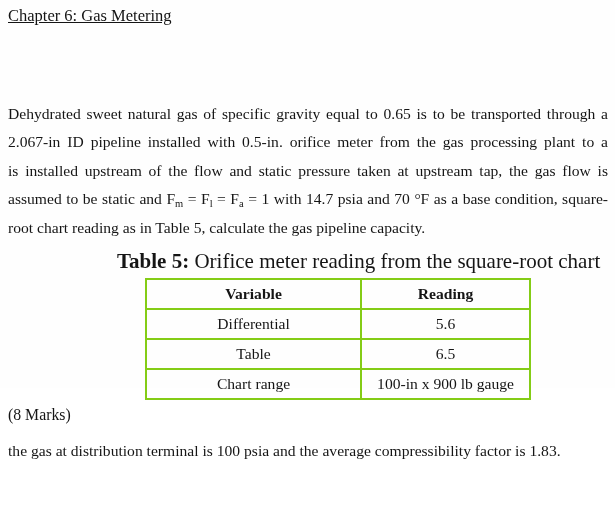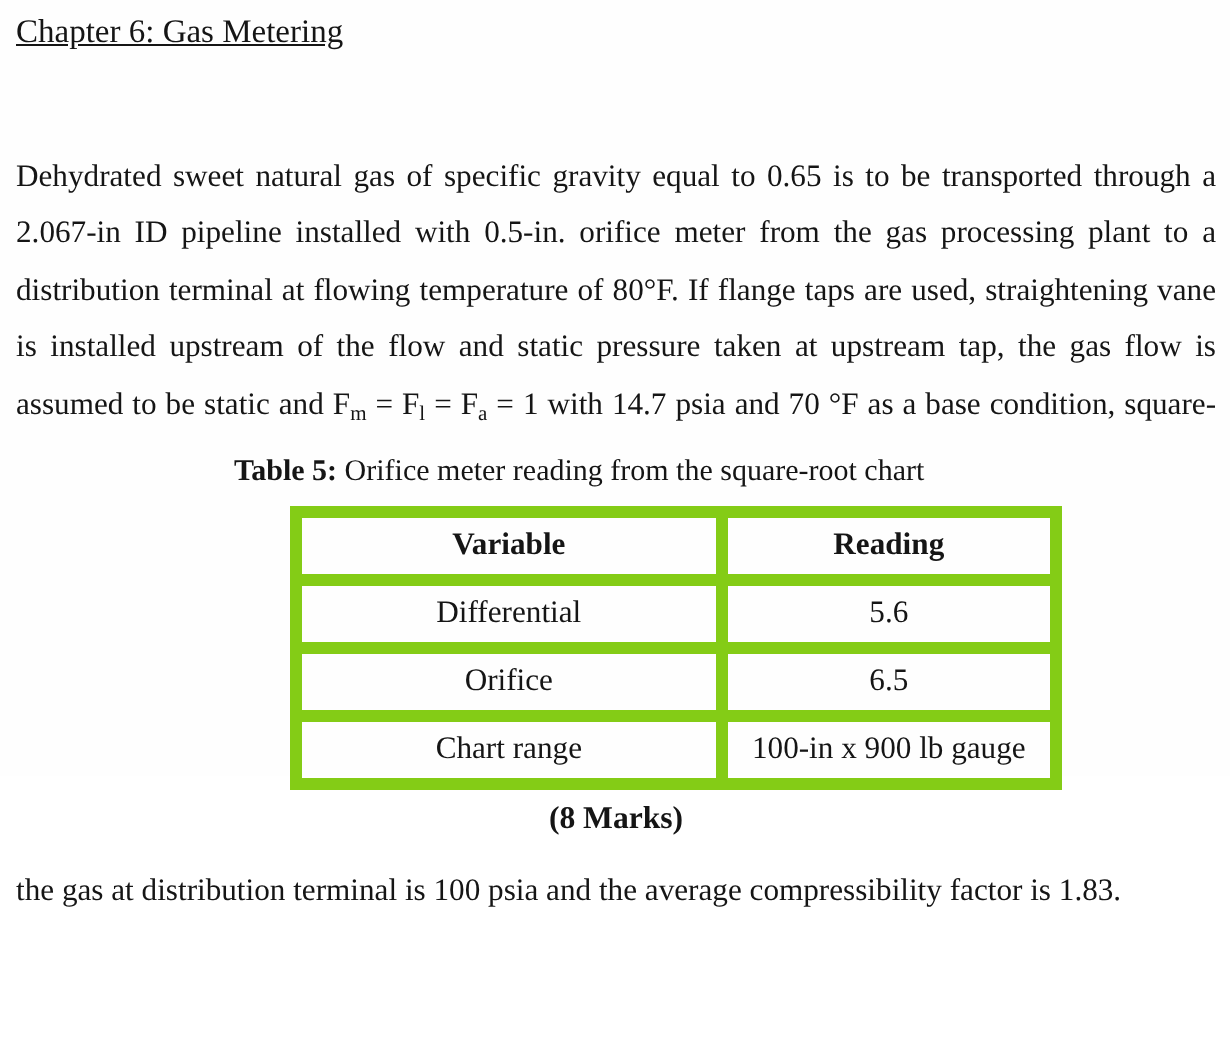--- a/index.html
+++ b/index.html
@@ -15,102 +15,102 @@
     padding: 5px 7px 0 8px;
     background: #fefefe;
   }
   .title {
     font-size: 16.5px;
     font-weight: normal;
     text-decoration: underline;
     line-height: 21px;
     margin: 0;
   }
-  .para { margin-top: 49px; }
+  .para { margin-top: 74px; }
   .para2 { margin-top: 12px; }
   .line {
     font-size: 15.6px;
     line-height: 28.4px;
     height: 28.4px;
     white-space: nowrap;
   }
   .just {
     text-align: justify;
     text-align-last: justify;
   }
   sub {
     font-size: 10.5px;
     line-height: 0;
     vertical-align: -3px;
   }
   .caption {
     margin: 9px 0 6px 109px;
-    font-size: 15px;
+    font-size: 21px;
     line-height: 21px;
   }
   .bold { font-weight: bold; }
   table.reading-table {
     border-collapse: collapse;
     margin-left: 137px;
     width: 386px;
     font-size: 15.6px;
   }
   table.reading-table th, table.reading-table td {
-    border: 6px solid #84cc16;
+    border: 2px solid #84cc16;
     text-align: center;
     height: 28px;
     padding: 0 4px;
     font-weight: normal;
   }
   table.reading-table th { font-weight: bold; }
   .col-var { width: 56%; }
   .col-read { width: 44%; }
   .marks {
-    text-align: center;
-    font-weight: bold;
+    text-align: left;
+    font-weight: normal;
     font-size: 15.8px;
     line-height: 21px;
   }
   .marks-a { margin-top: 4px; }
   .marks-b { margin-top: 13px; }
 </style>
 </head>
 <body>
 
 <div class="doc">
 
   <h1 class="title">Chapter 6: Gas Metering</h1>
 
   <div class="para">
     <div class="line just">Dehydrated sweet natural gas of specific gravity equal to 0.65 is to be transported through a</div>
     <div class="line just">2.067-in ID pipeline installed with 0.5-in. orifice meter from the gas processing plant to a</div>
-    <div class="line just">distribution terminal at flowing temperature of 80°F. If flange taps are used, straightening vane</div>
     <div class="line just">is installed upstream of the flow and static pressure taken at upstream tap, the gas flow is</div>
     <div class="line just"><span>assumed to be static and F</span><sub>m</sub><span> = F</span><sub>l</sub><span> = F</span><sub>a</sub><span> = 1 with 14.7 psia and 70 °F as a base condition, square-</span></div>
+    <div class="line">root chart reading as in Table 5, calculate the gas pipeline capacity.</div>
   </div>
 
   <div class="caption">
     <span class="bold">Table 5:</span>
     <span>Orifice meter reading from the square-root chart</span>
   </div>
 
   <table class="reading-table">
     <thead>
       <tr>
         <th class="col-var">Variable</th>
         <th class="col-read">Reading</th>
       </tr>
     </thead>
     <tbody>
         <tr>
           <td>Differential</td>
           <td>5.6</td>
         </tr>
         <tr>
-          <td>Orifice</td>
+          <td>Table</td>
           <td>6.5</td>
         </tr>
         <tr>
           <td>Chart range</td>
           <td>100-in x 900 lb gauge</td>
         </tr>
       </tbody>
   </table>
 
   <div class="marks marks-a">(8 Marks)</div>

